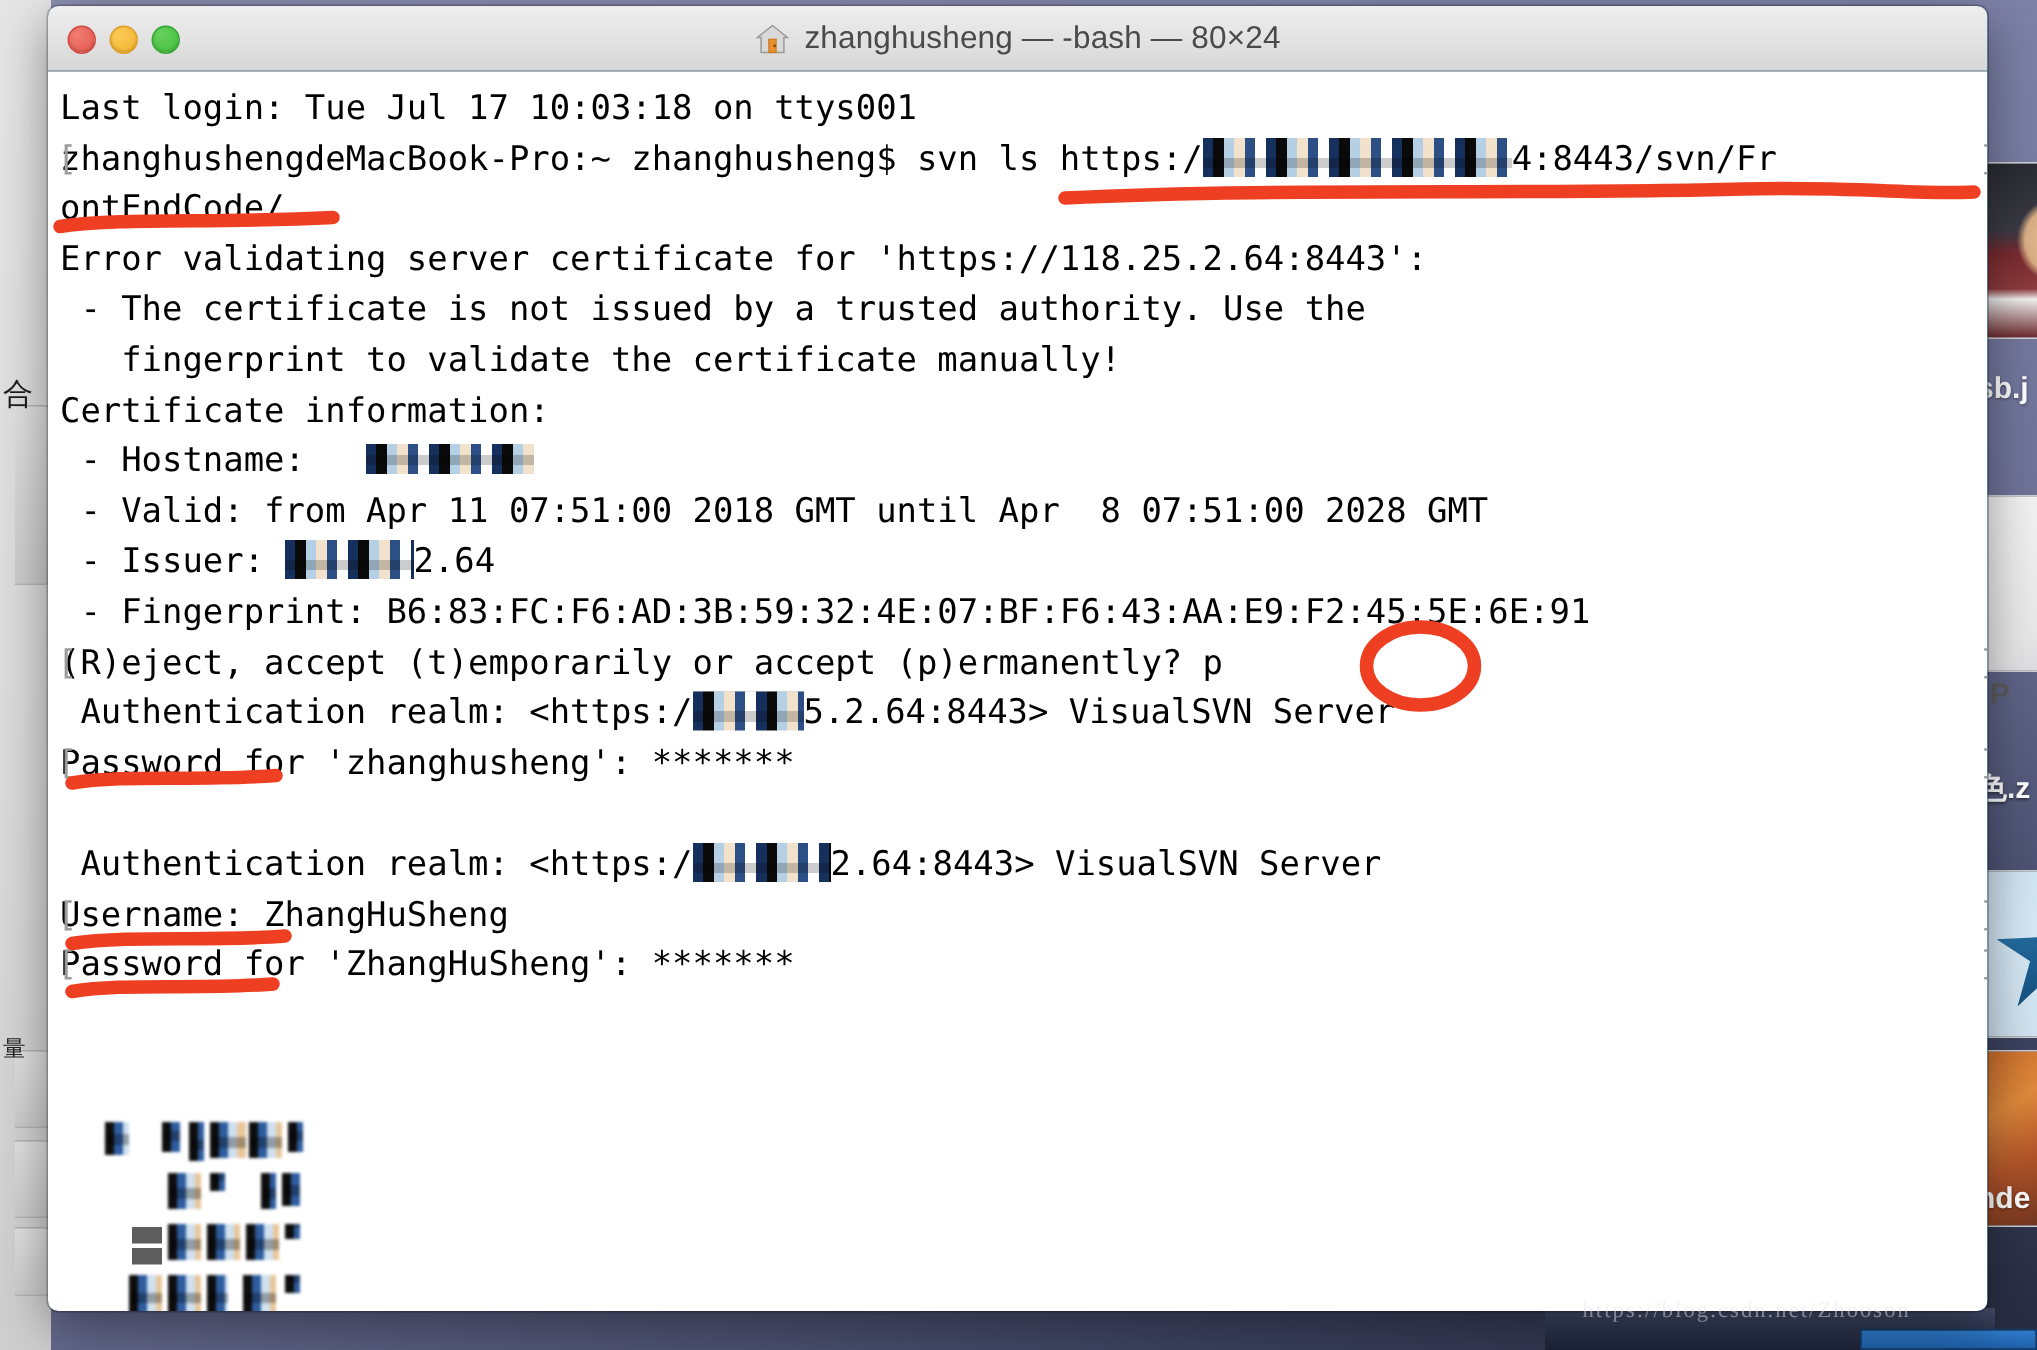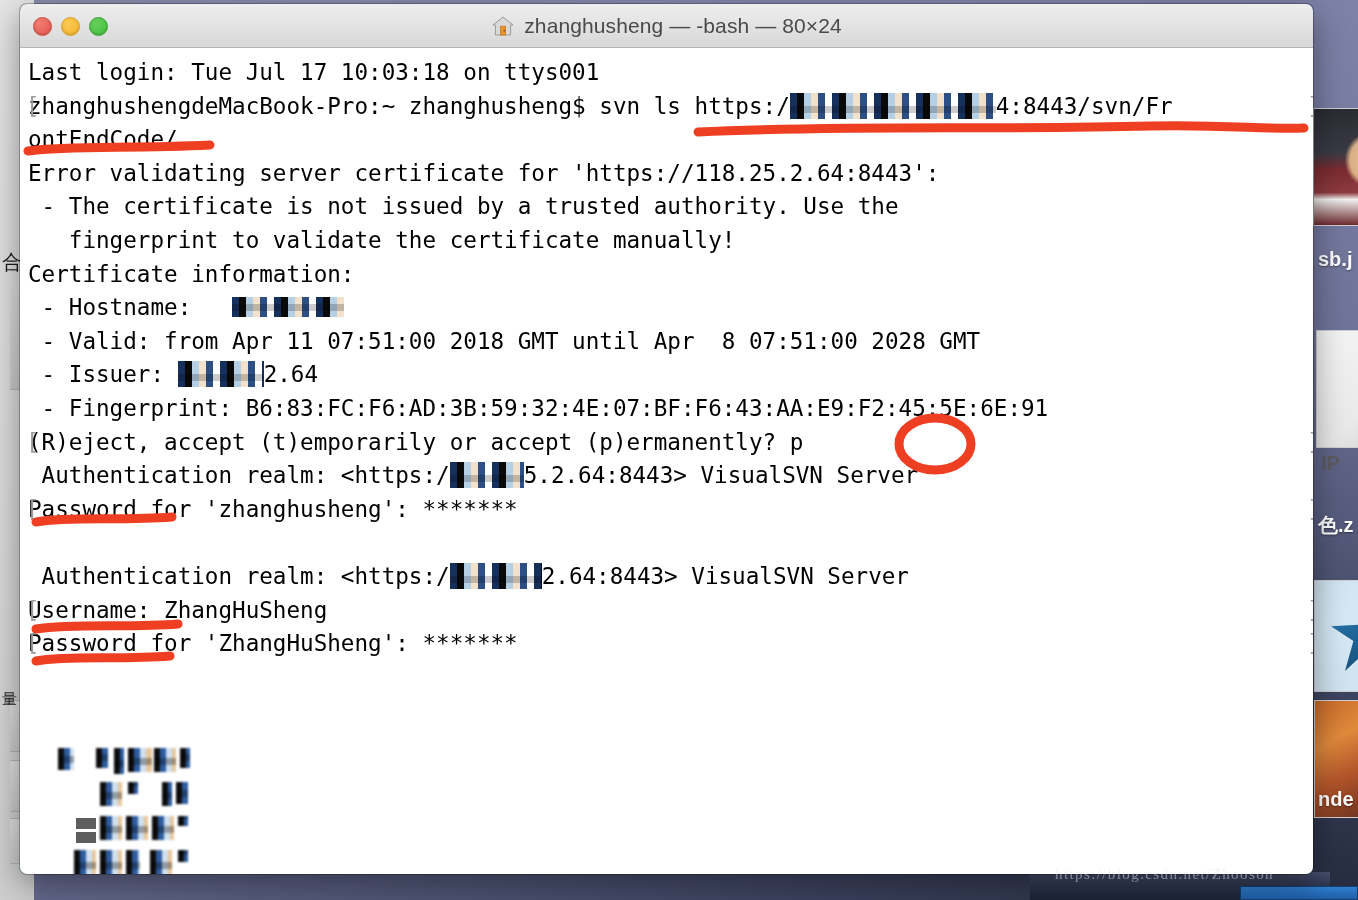--- a/index.html
+++ b/index.html
@@ -88,21 +88,21 @@
     left: 2px; top: 690px;
     width: 26px; height: 24px;
     color: #1d1d1d;
     font-size: 15px;
     font-family: "DejaVu Sans", sans-serif;
   }
 
   
   #terminal-window {
     position: absolute;
-    left: 20px; top: 4px;
+    left: 32px; top: 4px;
     width: 1293px; height: 870px;
     background: #0369a1;
     border-radius: 7px;
     box-shadow: 0 10px 34px rgba(0,0,0,.42), 0 0 0 1px rgba(0,0,0,.25);
     overflow: hidden;
   }
   #titlebar {
     position: relative;
     height: 44px;
     background: linear-gradient(180deg, #eeeeee 0%, #e3e3e3 50%, #d7d7d7 100%);

